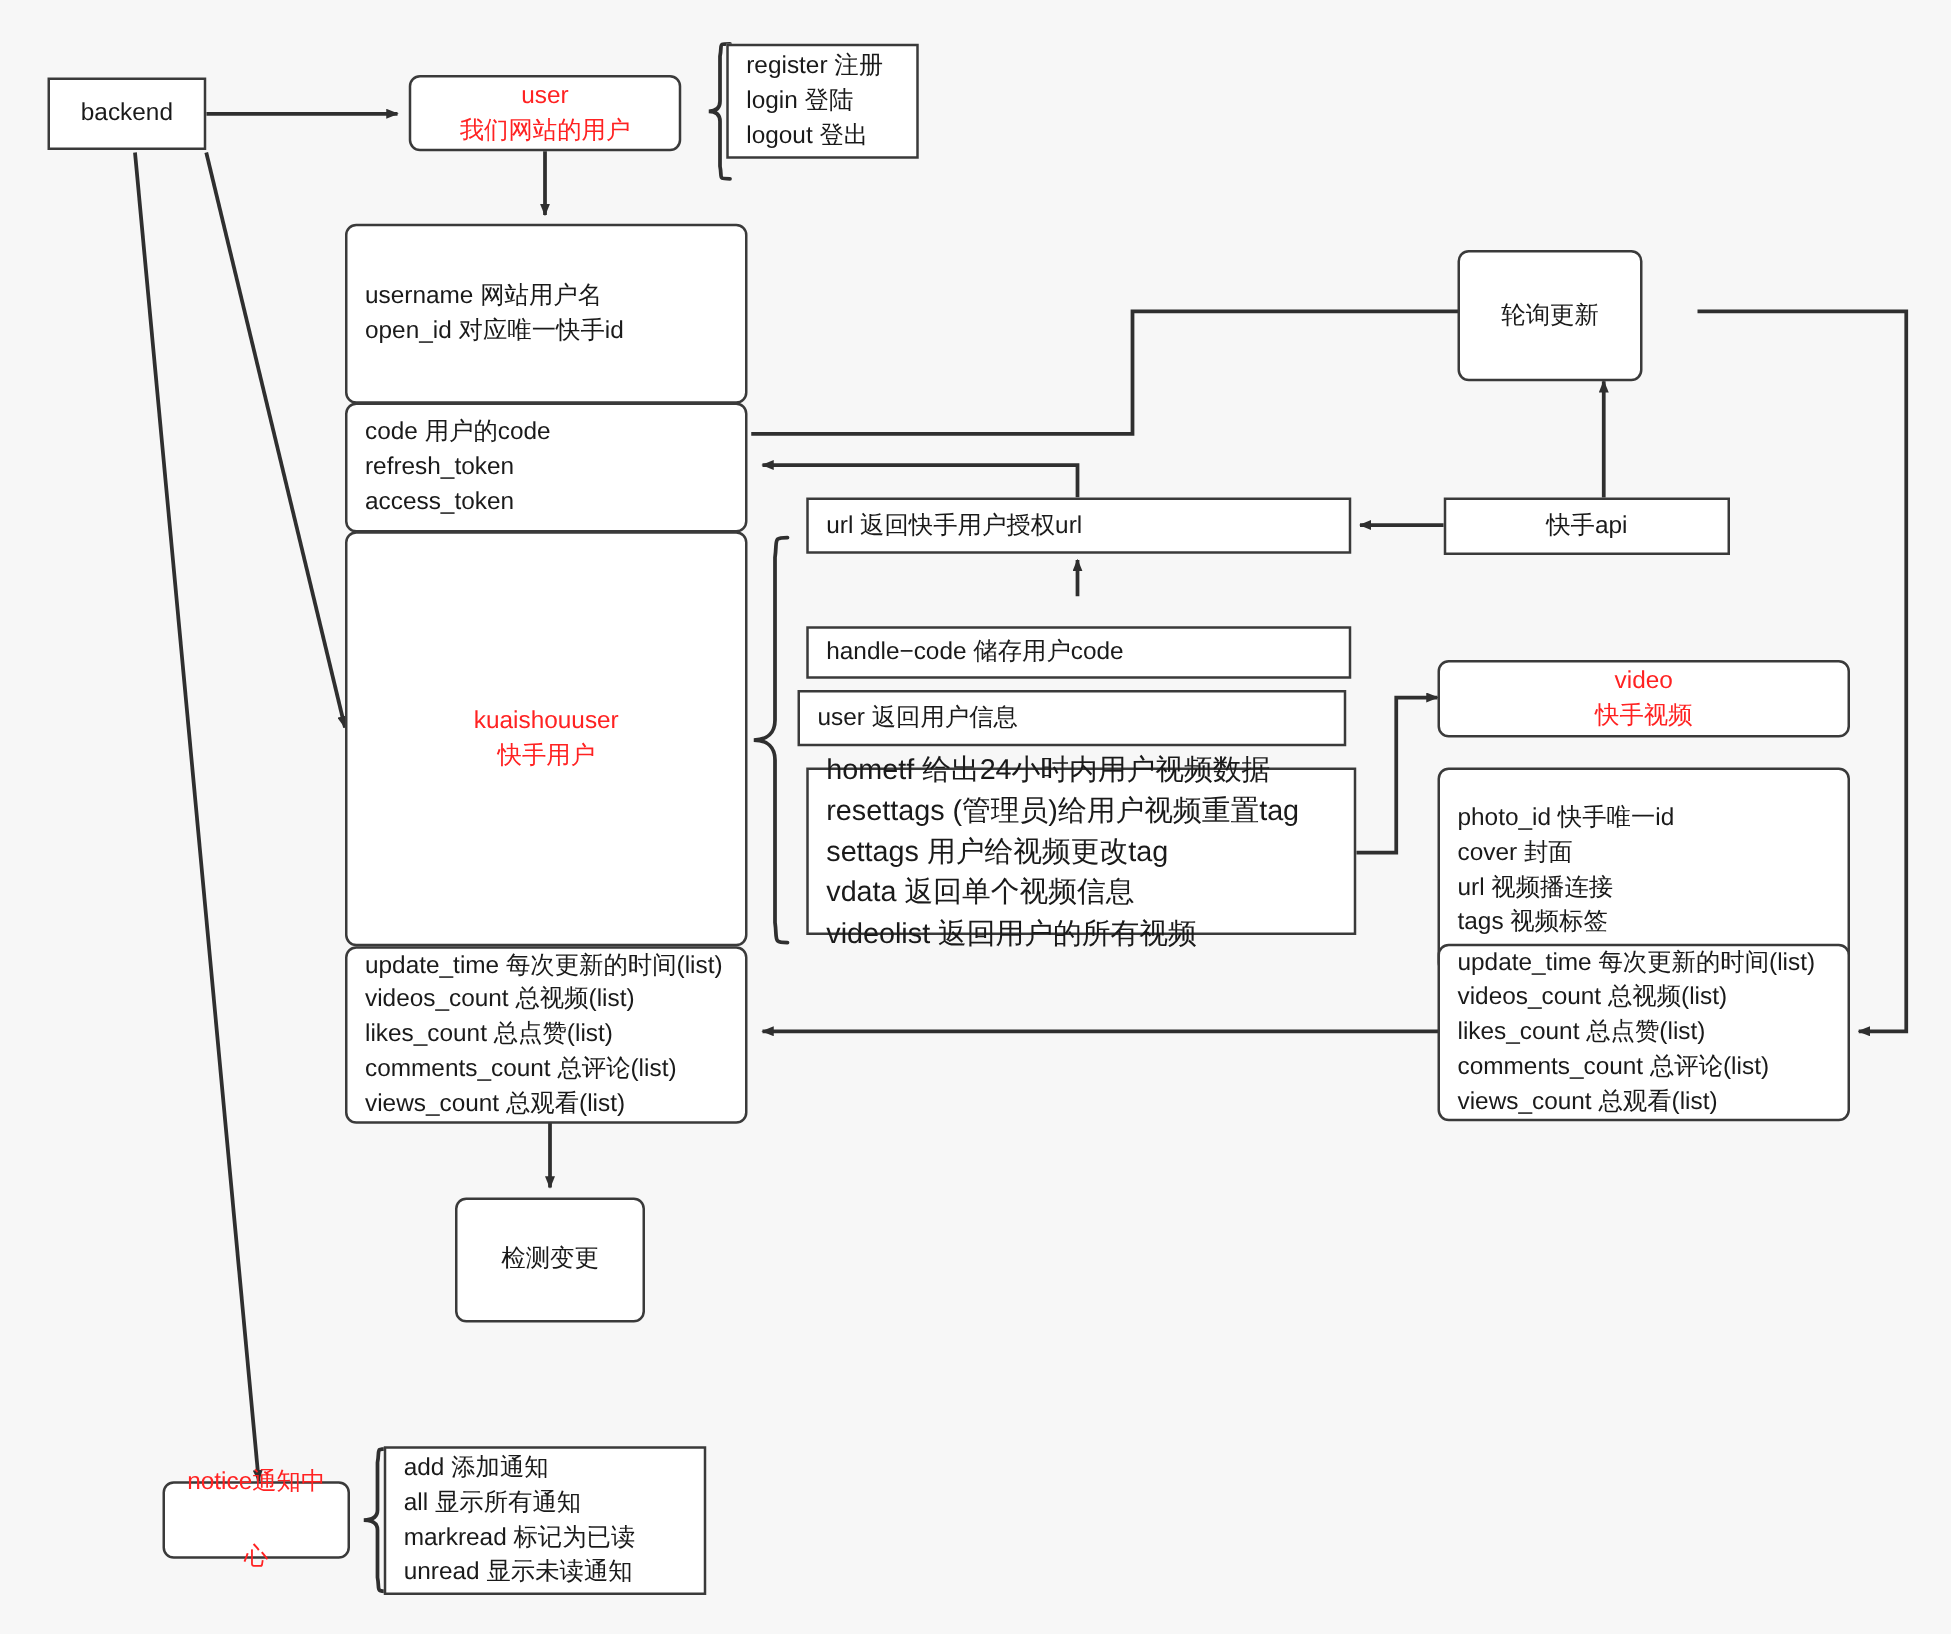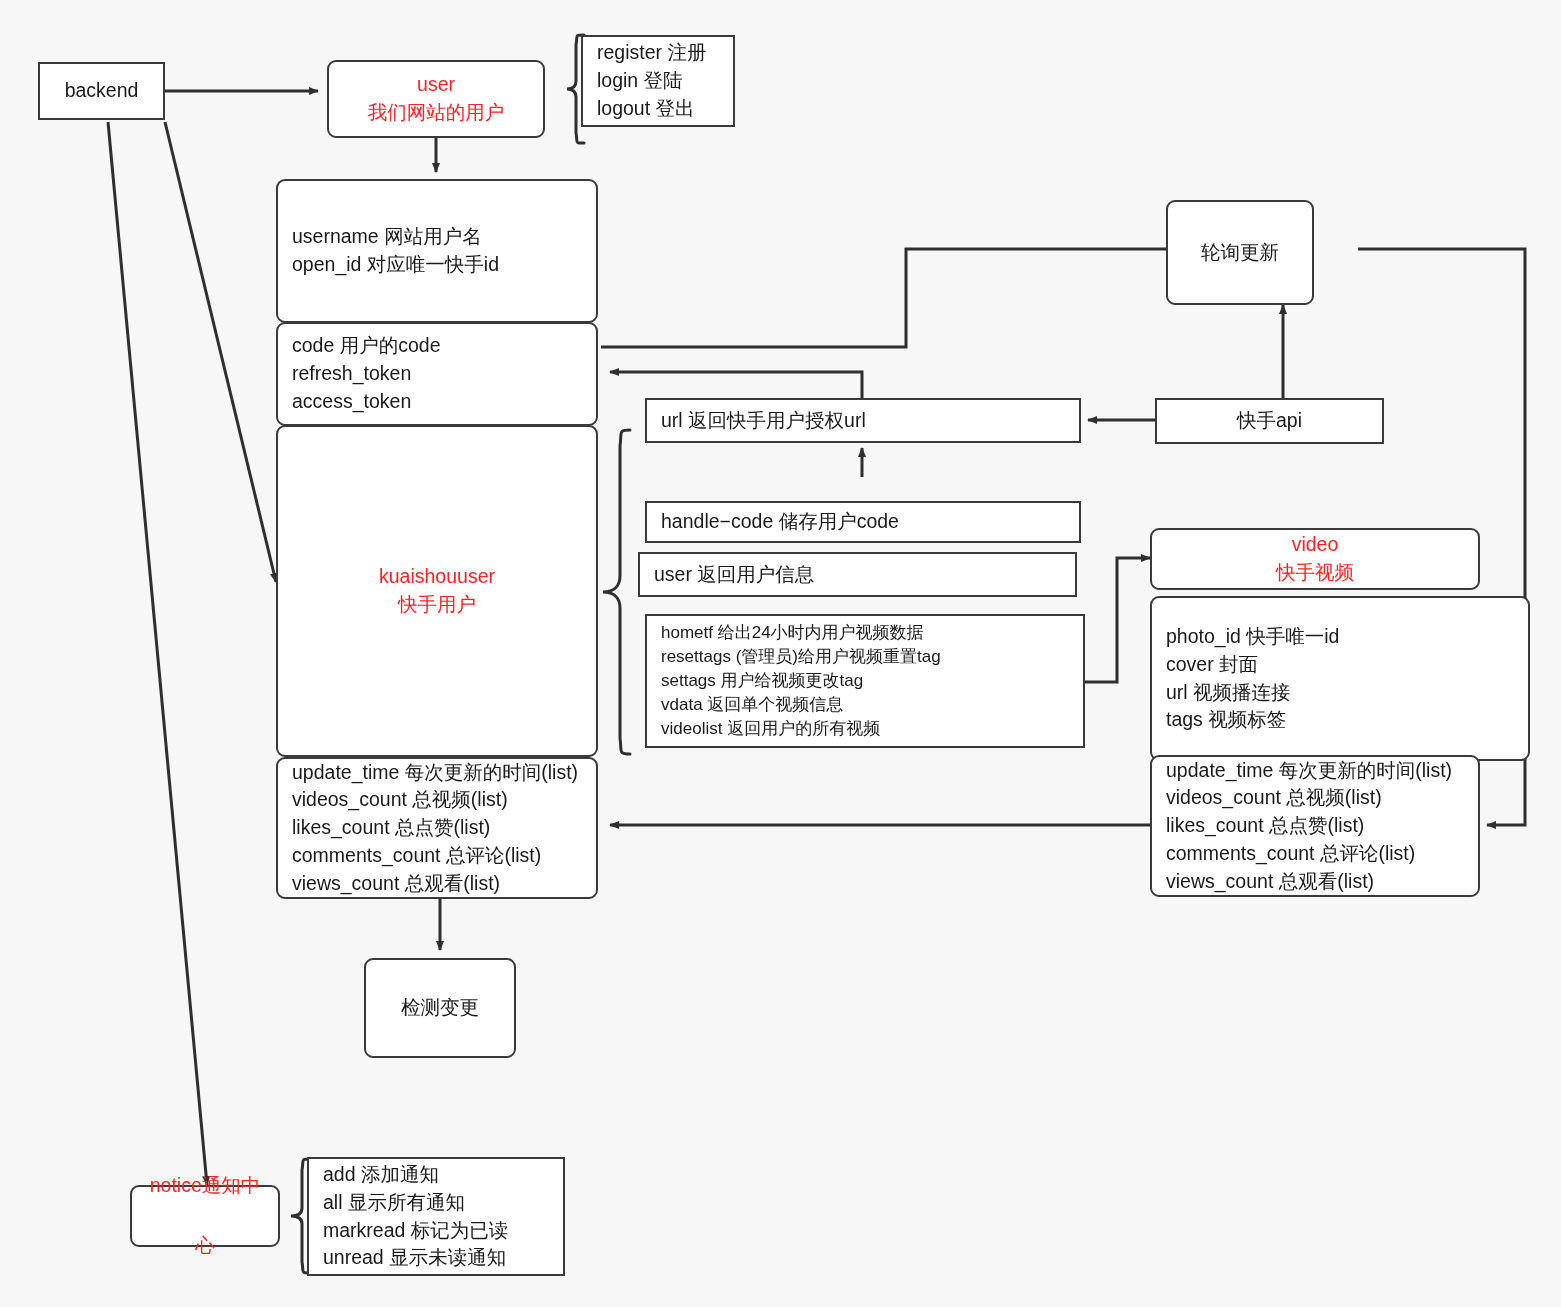--- a/index.html
+++ b/index.html
@@ -7,21 +7,21 @@
          font-family:"Liberation Sans","DejaVu Sans",sans-serif;}
   .node{position:absolute;box-sizing:border-box;background:#ffffff;
         border:2.5px solid #3a3a3a;display:flex;flex-direction:column;
         justify-content:center;color:#1a1a1a;}
   .node.rounded{border-radius:9px;}
   .node.center{align-items:center;text-align:center;}
   .node.left{align-items:flex-start;text-align:left;}
   .node .pad{padding:0 14px;width:100%;box-sizing:border-box;}
   .ln{display:block;white-space:nowrap;line-height:1.42;font-size:19.5px;}
   .red{color:#ff2222;}
-  .t18{font-size:17px;}
+  .t18{font-size:23px;}
   .t19{font-size:19.5px;}
   svg.edges{position:absolute;left:0;top:0;width:1561px;height:1307px;
             pointer-events:none;overflow:visible;}
   svg.brace{position:absolute;overflow:visible;}
 </style>
 </head>
 <body>
 
 <div id="stage">
 
@@ -58,21 +58,21 @@
       <path d="M1155,825 L610,825"></path>
 
       <path d="M440,898 L440,950"></path>
     </g>
   </svg>
 
   <div class="node center" style="left:38px;top:62px;width:127px;height:58px;">
     <span class="ln t19">backend</span>
   </div>
 
-  <div class="node rounded center" style="left:327px;top:60px;width:218px;height:78px;">
+  <div class="node rounded center" style="left:327px;top:60px;width:218px;height:61px;">
     <span class="ln t19 red">user</span>
     <span class="ln t19 red">我们网站的用户</span>
   </div>
 
   <svg class="brace" style="left:564px;top:33px;width:24px;height:112px;" viewBox="0 0 24 112">
     <path d="M20,2 C10,2 14,2 12,12 L12,48 C12,54 8,56 3,56 C8,56 12,58 12,64 L12,100 C14,110 10,110 20,110" fill="none" stroke="#2f2f2f" stroke-width="3" stroke-linecap="round"></path>
   </svg>
 
   <div class="node left" style="left:581px;top:35px;width:154px;height:92px;">
     <div class="pad">
@@ -140,21 +140,21 @@
 
   <div class="node center" style="left:1155px;top:398px;width:229px;height:46px;">
     <span class="ln t19">快手api</span>
   </div>
 
   <div class="node rounded center" style="left:1150px;top:528px;width:330px;height:62px;">
     <span class="ln t19 red">video</span>
     <span class="ln t19 red">快手视频</span>
   </div>
 
-  <div class="node rounded left" style="left:1150px;top:596px;width:380px;height:165px;">
+  <div class="node rounded left" style="left:1150px;top:614px;width:330px;height:165px;">
     <div class="pad">
       <span class="ln t19">photo_id 快手唯一id</span>
       <span class="ln t19">cover 封面</span>
       <span class="ln t19">url 视频播连接</span>
       <span class="ln t19">tags 视频标签</span>
     </div>
   </div>
 
   <div class="node rounded left" style="left:1150px;top:755px;width:330px;height:142px;">
     <div class="pad">

